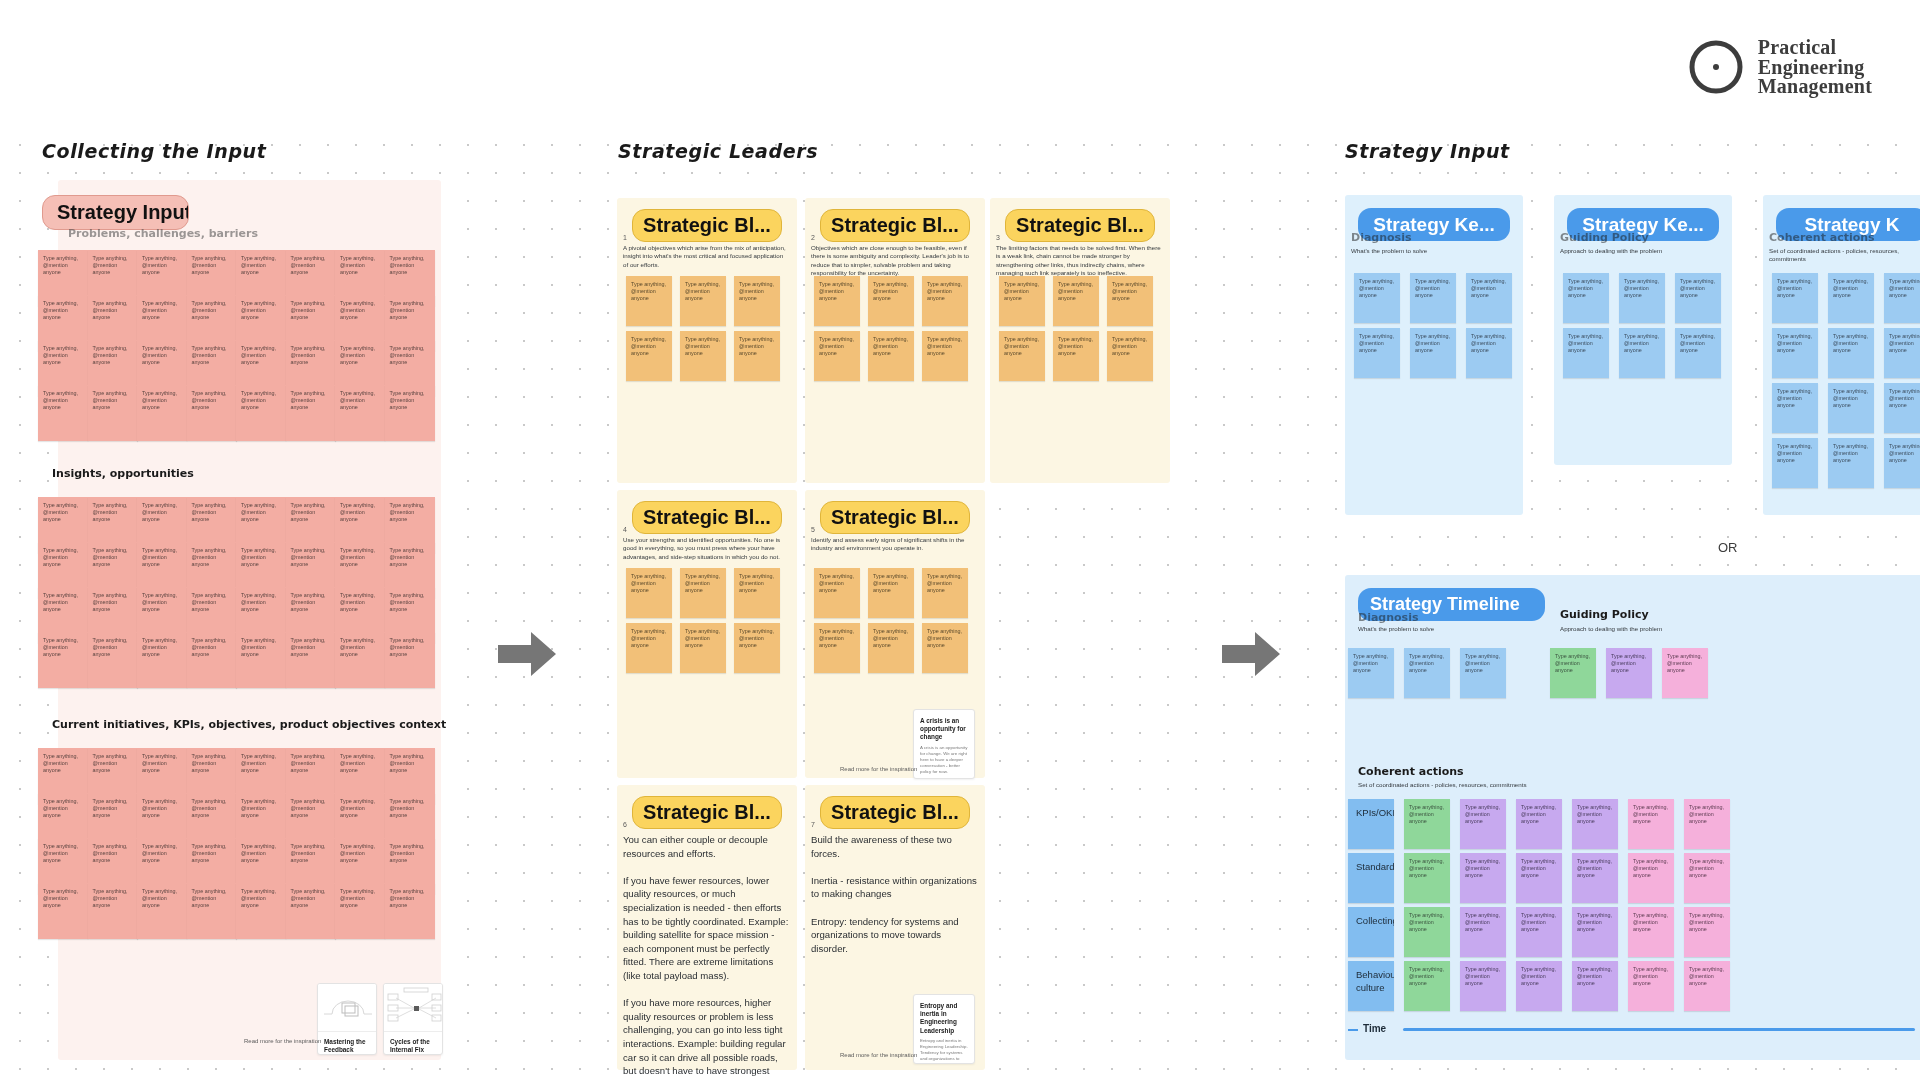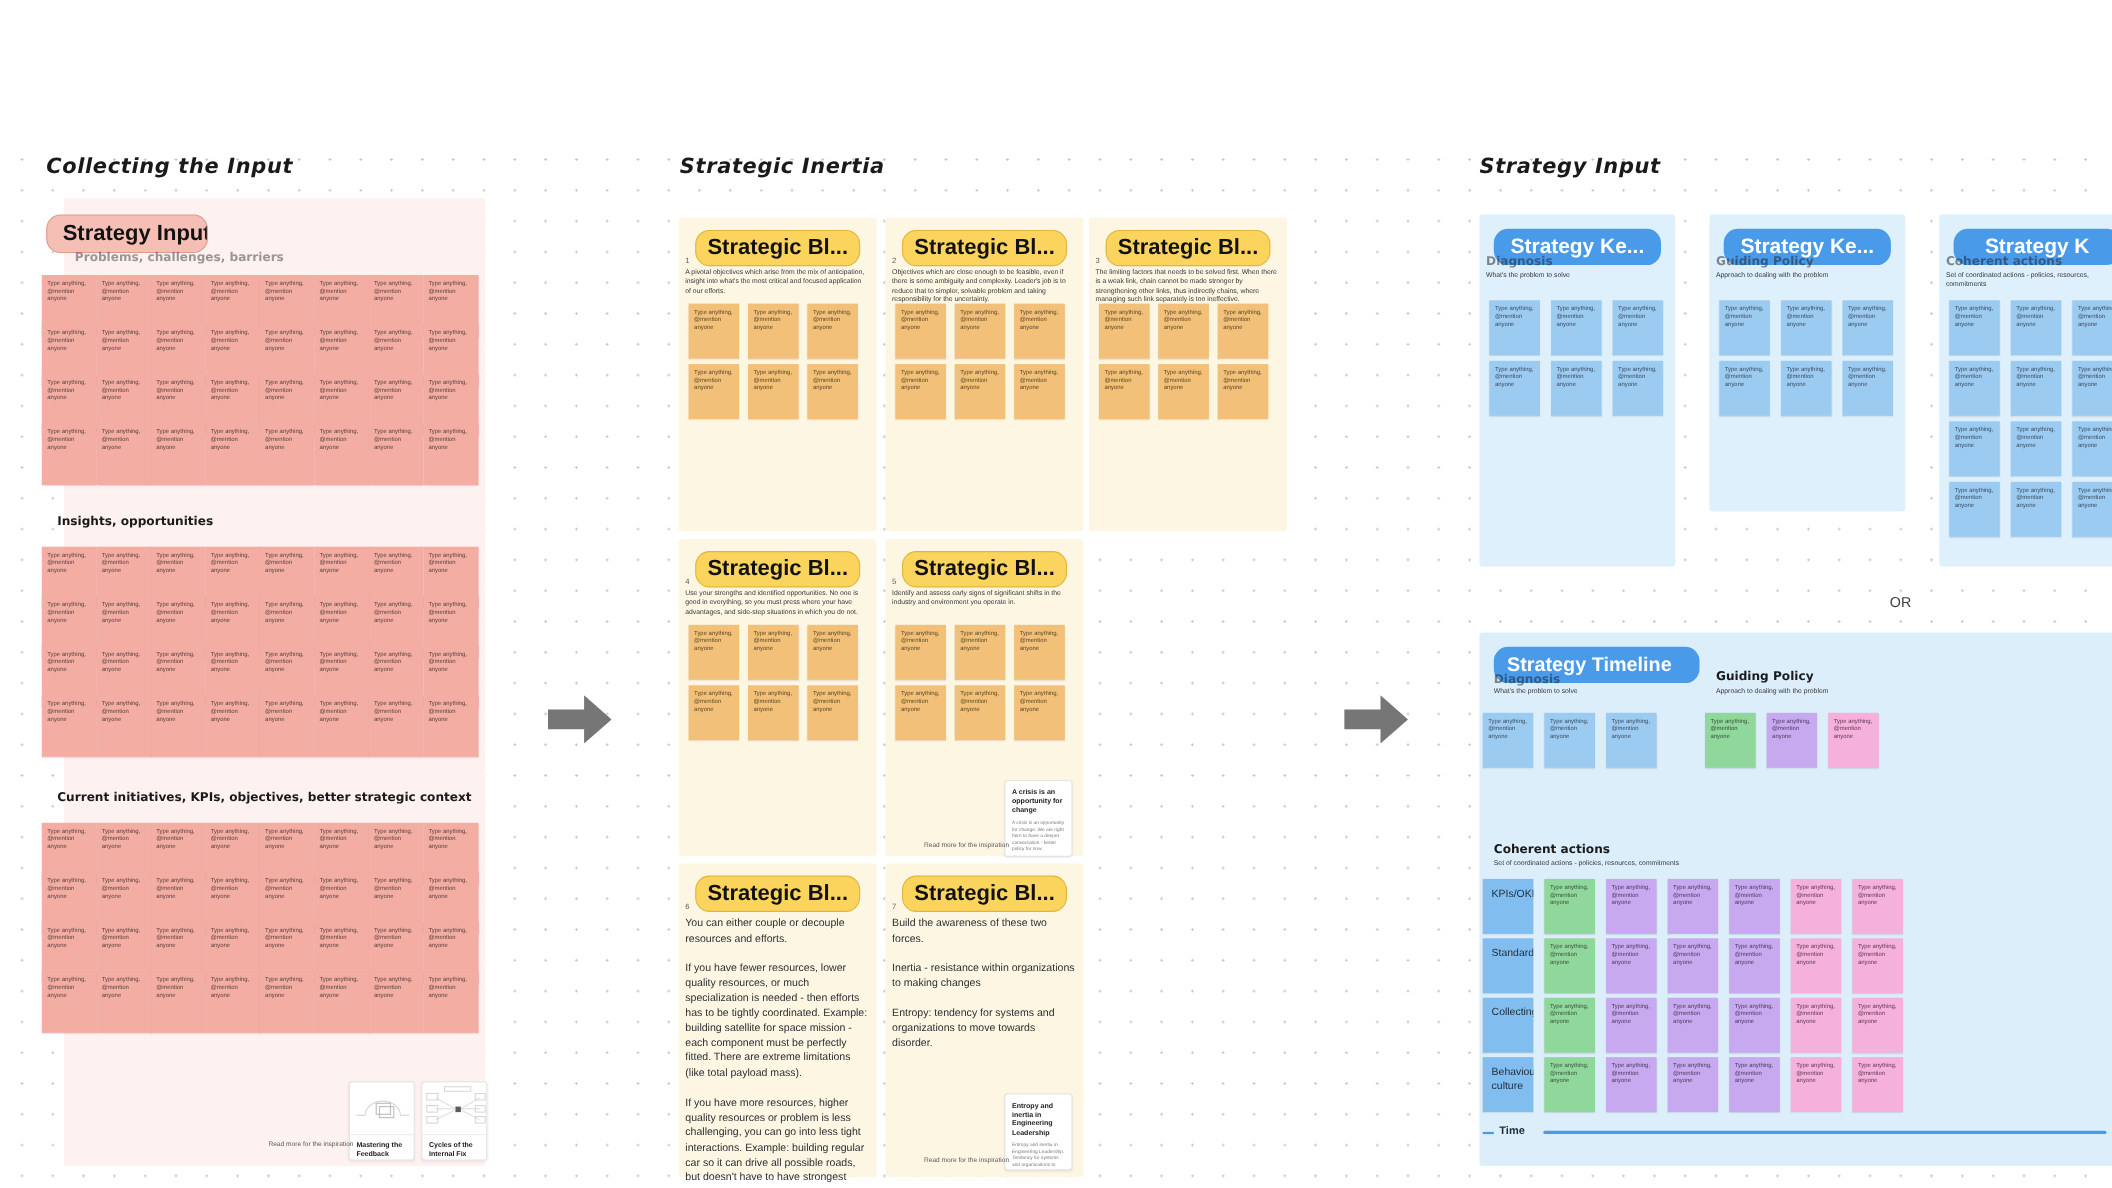--- a/index.html
+++ b/index.html
@@ -146,41 +146,53 @@
   .time-word { position: absolute; font-size: 10px; font-weight: 700; color: #1d2b38; }
 </style>
 </head>
 <body>
 
 <div id="page">
 
   <div class="dot-board"></div>
 
 
+  <div class="logo-wrap">
+    <svg class="logo-mark" viewBox="0 0 56 56">
+      <circle cx="28" cy="28" r="24" fill="none" stroke="#3d3d3d" stroke-width="5"></circle>
+      <path d="M40 16 L24 32 L16 40 L32 24 Z" fill="#3d3d3d"></path>
+      <circle cx="28" cy="28" r="3" fill="#3d3d3d"></circle>
+    </svg>
+    <div class="logo-text">
+      <div>Practical</div>
+      <div>Engineering</div>
+      <div>Management</div>
+    </div>
+  </div>
 
   <div class="board-heading" style="left:42px; top:140px;">Collecting the Input</div>
-  <div class="board-heading" style="left:618px; top:140px;">Strategic Inertia</div>
+  <div class="board-heading" style="left:618px; top:140px;">Strategic Leaders</div>
   <div class="board-heading" style="left:1345px; top:140px;">Strategy Input</div>
 
   <svg class="arrow" style="left:498px; top:632px;" viewBox="0 0 58 44">
     <path d="M0 13 H33 V0 L58 22 L33 44 V31 H0 Z" fill="#767676"></path>
   </svg>
   <svg class="arrow" style="left:1222px; top:632px;" viewBox="0 0 58 44">
     <path d="M0 13 H33 V0 L58 22 L33 44 V31 H0 Z" fill="#767676"></path>
   </svg>
 
   <div class="frame frame-pink" style="left:58px; top:180px; width:383px; height:880px;">
     
   </div>
 
   <div class="pill pill-pink" style="left:42px; top:195px; width:147px; height:35px; font-size:20px;">Strategy Input</div>
   <div class="sub-hand" style="left:68px; top:227px; color:#4a4a4a; opacity:.55;">Problems, challenges, barriers</div>
 
   <div class="sub-hand" style="left:52px; top:467px;">Insights, opportunities</div>
-  <div class="sub-hand" style="left:52px; top:718px;">Current initiatives, KPIs, objectives, better strategic context</div>
+  <div class="sub-hand" style="left:52px; top:718px;">Current initiatives, KPIs, objectives, product objectives context</div>
 
   <div id="input-notes">
       <div class="note n-pink" style="left: 38px; top: 250px; width: 50px; height: 56px;">Type anything, @mention anyone</div>
       <div class="note n-pink" style="left: 87.5px; top: 250px; width: 50px; height: 56px;">Type anything, @mention anyone</div>
       <div class="note n-pink" style="left: 137px; top: 250px; width: 50px; height: 56px;">Type anything, @mention anyone</div>
       <div class="note n-pink" style="left: 186.5px; top: 250px; width: 50px; height: 56px;">Type anything, @mention anyone</div>
       <div class="note n-pink" style="left: 236px; top: 250px; width: 50px; height: 56px;">Type anything, @mention anyone</div>
       <div class="note n-pink" style="left: 285.5px; top: 250px; width: 50px; height: 56px;">Type anything, @mention anyone</div>
       <div class="note n-pink" style="left: 335px; top: 250px; width: 50px; height: 56px;">Type anything, @mention anyone</div>
       <div class="note n-pink" style="left: 384.5px; top: 250px; width: 50px; height: 56px;">Type anything, @mention anyone</div>

